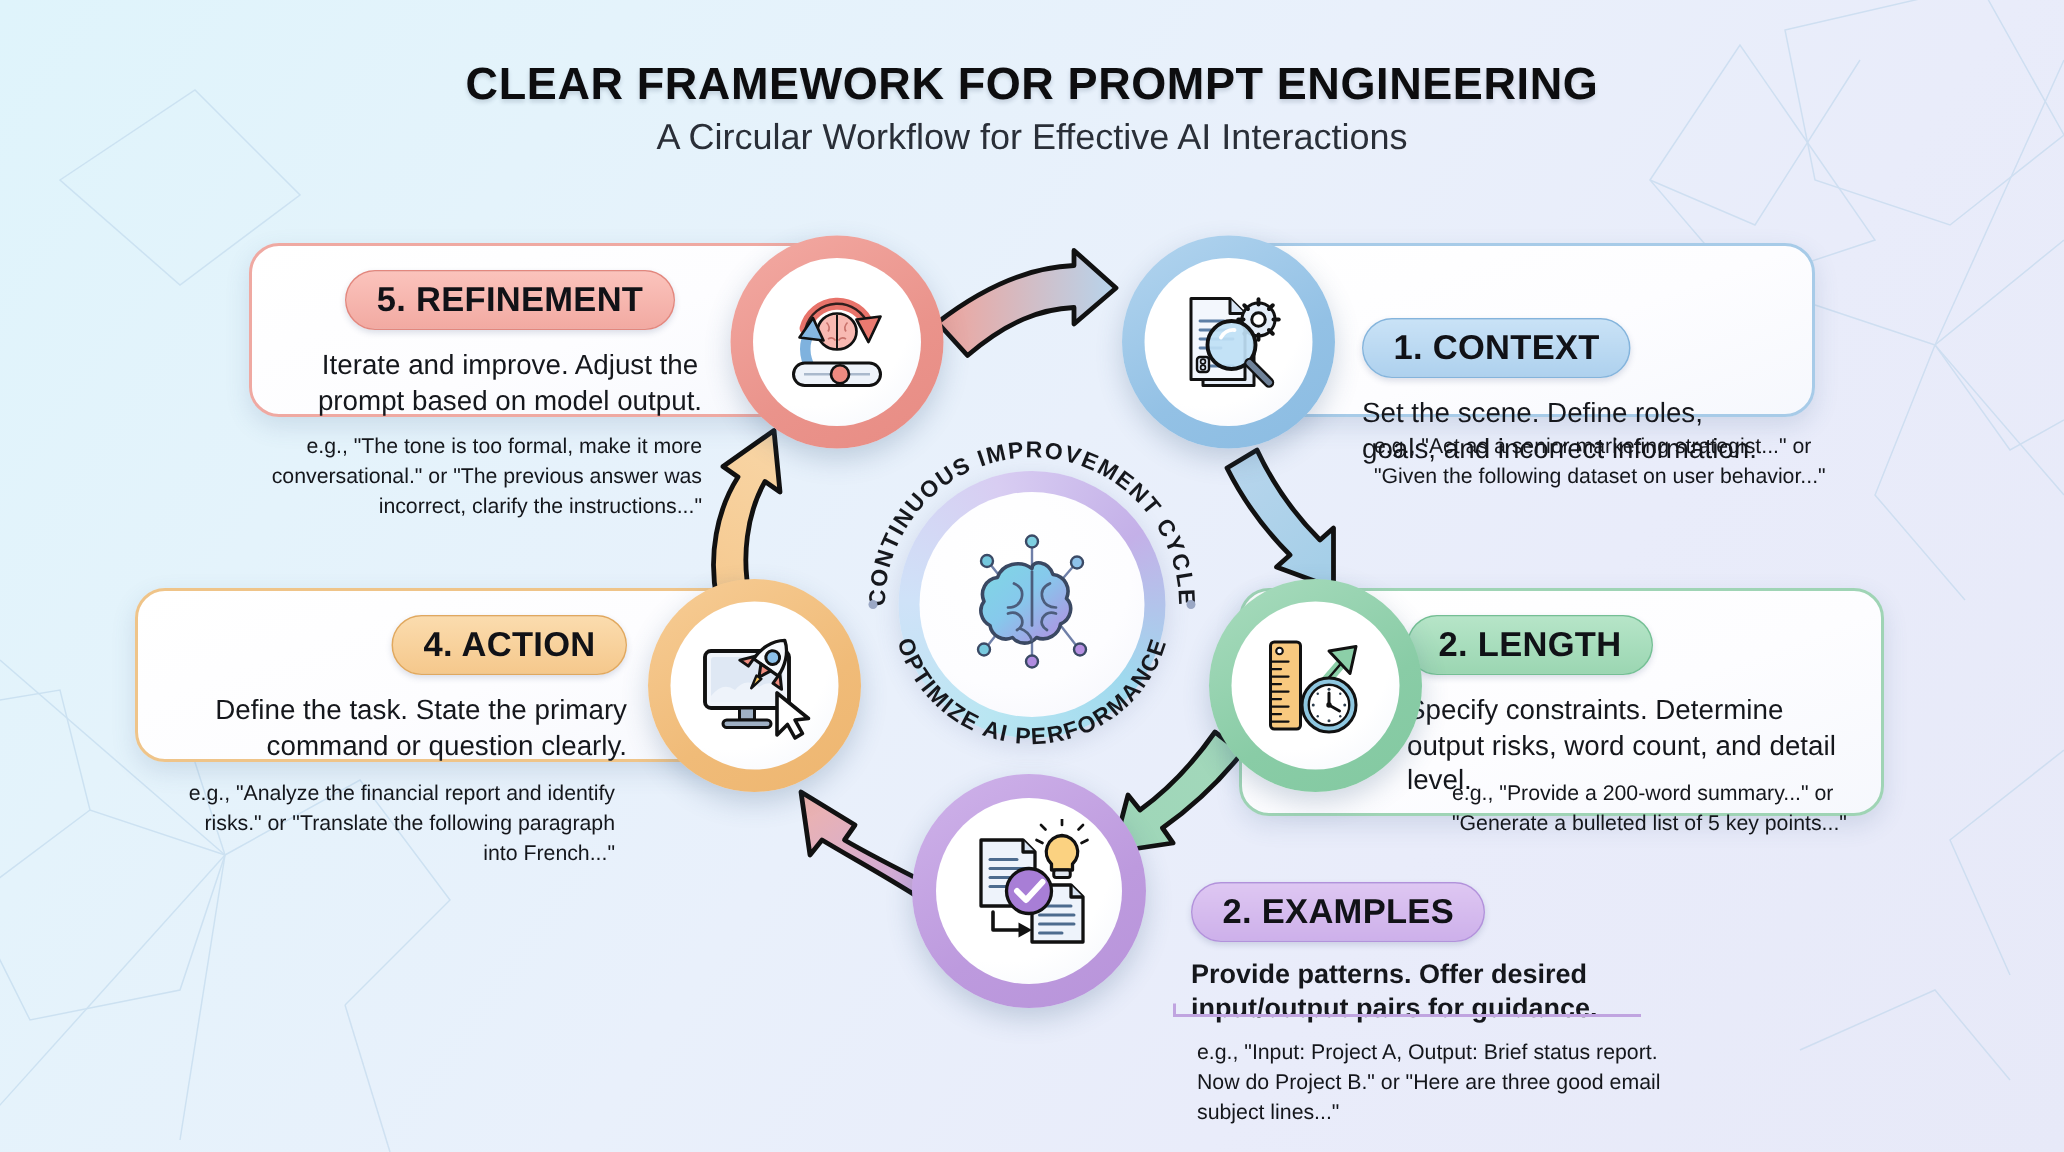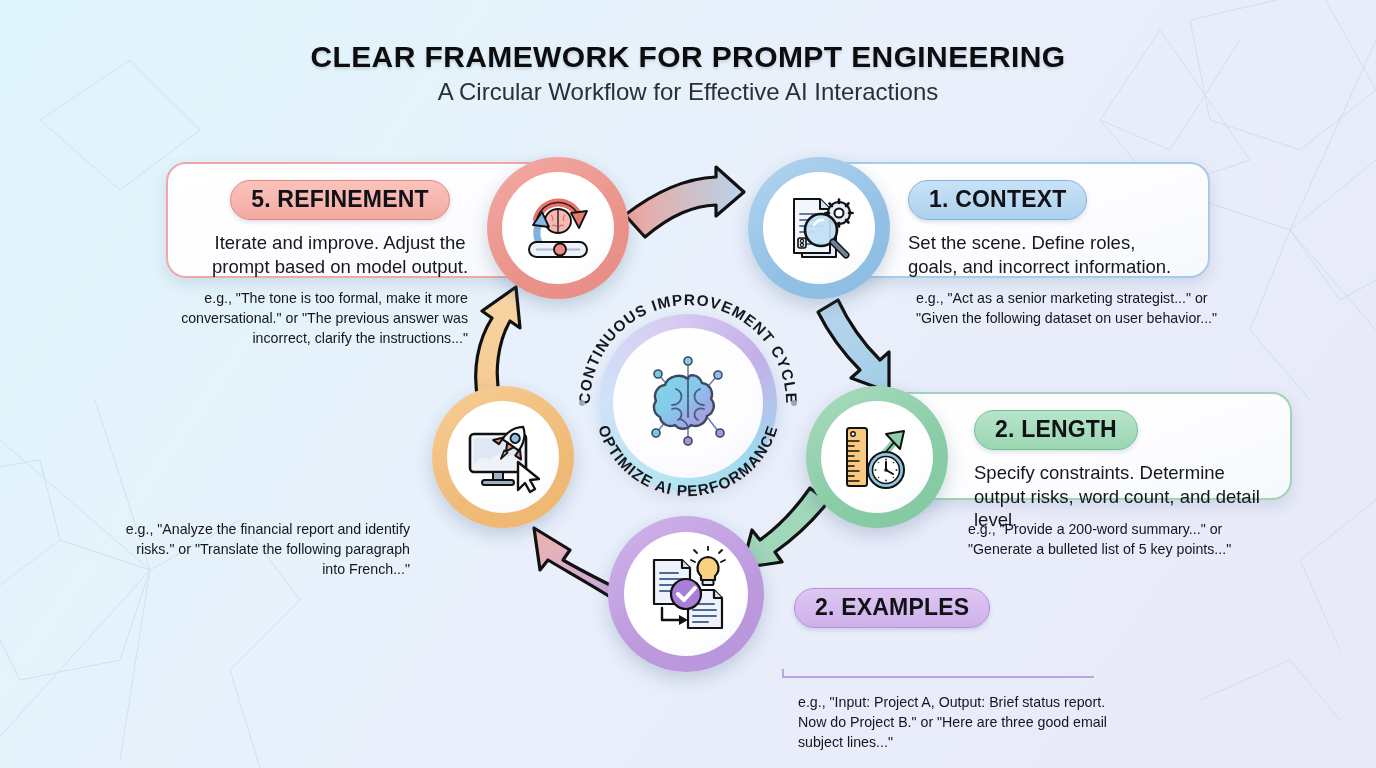--- a/index.html
+++ b/index.html
@@ -56,26 +56,26 @@
   
   #card-refinement { left: 166px; top: 162px; width: 406px; height: 116px;
     border: 2px solid #efa9a2; }
   #card-refinement .card-inner { text-align: center; padding-right: 80px; }
   #badge-refinement { background: linear-gradient(180deg, #fbc3bc 0%, #f2aaa2 100%); border: 1.5px solid #e2877e; }
   #ex-refinement { left: 168px; top: 288px; width: 300px; text-align: right; }
 
   
   #card-context { left: 806px; top: 162px; width: 404px; height: 116px;
     border: 2px solid #a7cbe8; }
-  #card-context .card-inner { padding-left: 100px; }
+  #card-context .card-inner { padding-left: 100px; margin-top: 32px; }
   #badge-context { background: linear-gradient(180deg, #c9e2f6 0%, #aed1ee 100%); border: 1.5px solid #84b4dc; }
   #ex-context { left: 916px; top: 288px; width: 310px; text-align: left; }
 
   
-  #card-length { left: 862px; top: 392px; width: 430px; height: 108px;
+  #card-length { left: 826px; top: 392px; width: 430px; height: 152px;
     border: 2px solid #9fd4b5; }
   #card-length .card-inner { padding-left: 110px; }
   #badge-length { background: linear-gradient(180deg, #b6e5c8 0%, #9bd6b2 100%); border: 1.5px solid #74bf94; }
   #ex-length { left: 968px; top: 519px; width: 300px; text-align: left; }
   #badge-examples { background: linear-gradient(180deg, #dec7f2 0%, #cdb0ea 100%); border: 1.5px solid #b292db; }
   #ex-card-inner { position: absolute; left: 794px; top: 588px; width: 330px; }
   #ex-card-inner .desc { margin-top: 10px; font-size: 18px; font-weight: 600; }
   #ex-examples { left: 798px; top: 692px; width: 320px; text-align: left; }
   #examples-rule { position: absolute; left: 782px; top: 676px; width: 312px; height: 1.5px;
     background: #c0a4e0; }
@@ -241,24 +241,31 @@
   <div class="card" id="card-length">
     <div class="card-inner">
       <span class="badge" id="badge-length">2. LENGTH</span>
       <div class="desc">Specify constraints. Determine output risks, word count, and detail level.</div>
     </div>
   </div>
   <div class="example" id="ex-length">e.g., "Provide a 200-word summary..." or "Generate a bulleted list of 5 key points..."</div>
 
   <div id="ex-card-inner">
     <span class="badge" id="badge-examples">2. EXAMPLES</span>
+    <div class="desc">Provide patterns. Offer desired input/output pairs for guidance.</div>
   </div>
   <div id="examples-rule"></div>
   <div class="example" id="ex-examples">e.g., "Input: Project A, Output: Brief status report. Now do Project B." or "Here are three good email subject lines..."</div>
 
+  <div class="card" id="card-action">
+    <div class="card-inner">
+      <span class="badge" id="badge-action">4. ACTION</span>
+      <div class="desc">Define the task. State the primary command or question clearly.</div>
+    </div>
+  </div>
   <div class="example" id="ex-action">e.g., "Analyze the financial report and identify risks." or "Translate the following paragraph into French..."</div>
 
   <div class="node" id="node-refinement">
     <div class="ring-inner">
       <svg width="86" height="86" viewBox="0 0 86 86">
 
         <path d="M22 34 A22 22 0 0 1 64 32" fill="none" stroke="#e8736a" stroke-width="8" stroke-linecap="round"></path>
         <path d="M22 34 A22 22 0 0 1 64 32" fill="none" stroke="#111" stroke-width="1.6" opacity="0.85"></path>
         <path d="M56 28 L72 26 L64 43 Z" fill="#ea7a70" stroke="#111" stroke-width="1.8" stroke-linejoin="round"></path>
 

